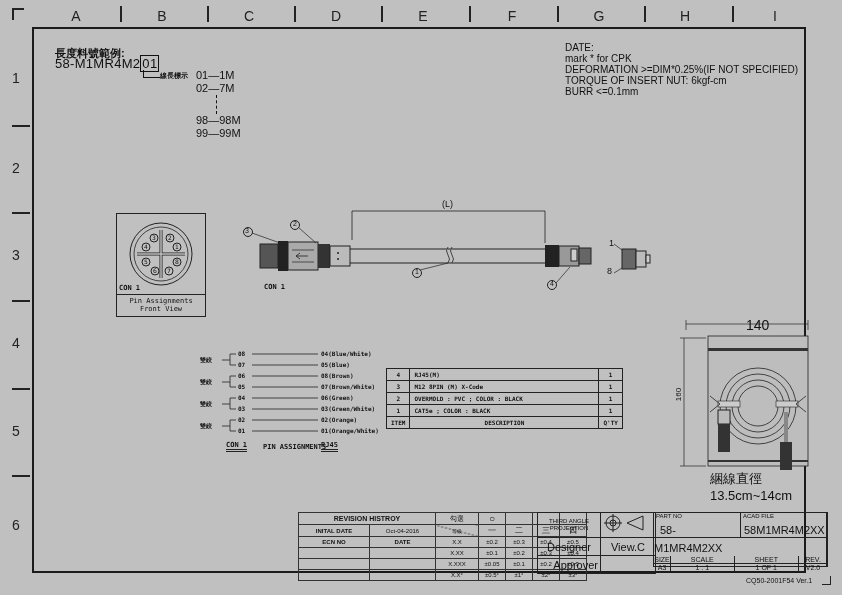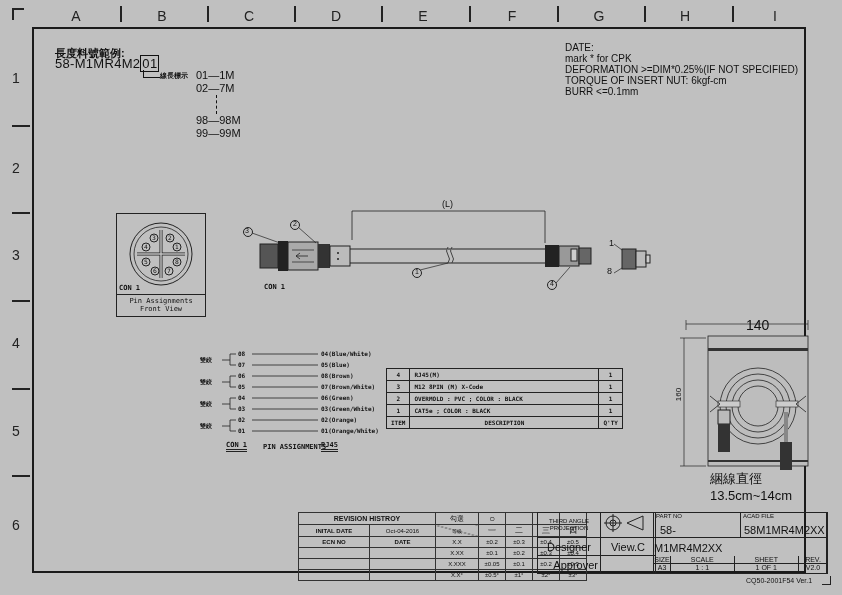--- a/index.html
+++ b/index.html
@@ -322,21 +322,21 @@
     <td style="font-size:11px;text-align:center;">Designer</td>
     <td style="font-size:11px;text-align:center;">View.C</td>
   </tr>
   <tr style="height:18px;">
     <td style="font-size:11px;text-align:right;">Approver</td>
     <td></td>
   </tr>
 </tbody>
   </table>
 
-<div class="abs" style="left:653px;top:512px;width:175px;height:62px;border:1.5px solid #222;box-sizing:border-box;border-right-width:2px;">
+<div class="abs" style="left:653px;top:512px;width:175px;height:55px;border:1.5px solid #222;box-sizing:border-box;border-right-width:2px;">
   <div class="abs" style="left:0;top:0;width:86px;height:24px;border-right:1px solid #222;border-bottom:1px solid #222;">
     <span class="lbl" style="padding-left:2px">PART NO</span>
     <span class="val" style="padding-left:6px">58-M1MR4M2XX</span>
   </div>
   <div class="abs" style="left:87px;top:0;width:86px;height:24px;border-bottom:1px solid #222;">
     <span class="lbl" style="padding-left:2px">ACAD FILE</span>
     <span class="val" style="padding-left:3px">58M1MR4M2XX</span>
   </div>
   <table style="position:absolute;left:0;top:43px;border-collapse:collapse;font-size:7px;text-align:center;width:173px;">
     <tbody>

